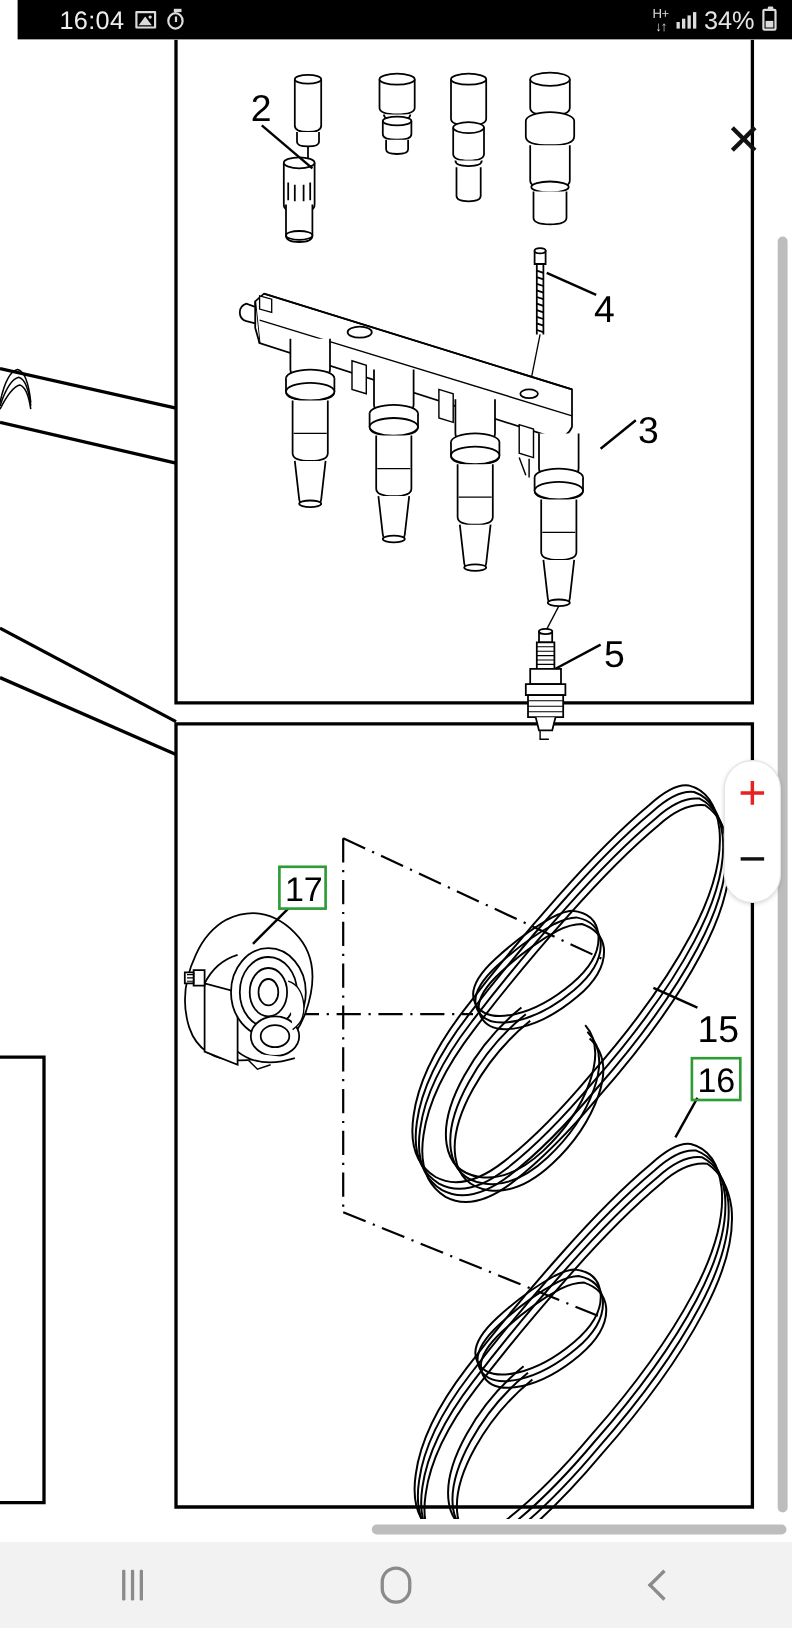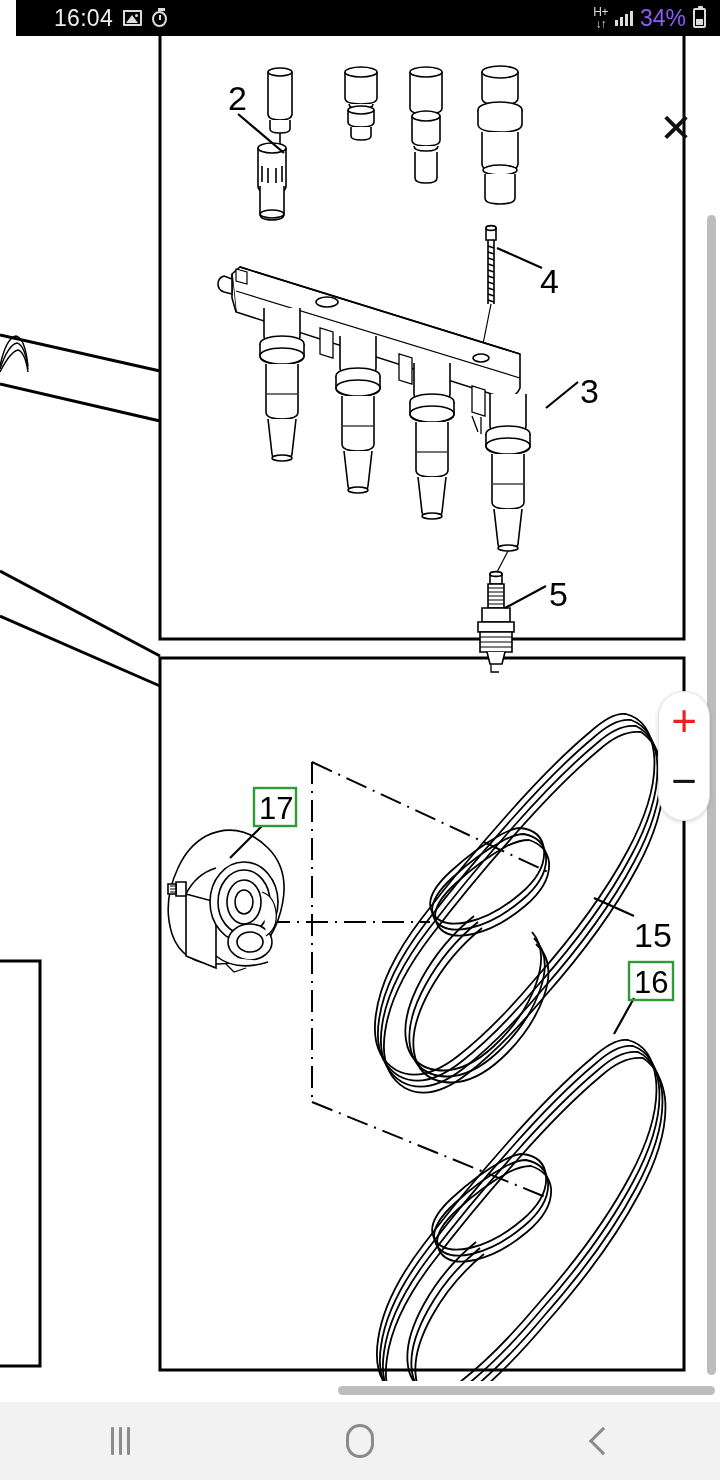--- a/index.html
+++ b/index.html
@@ -39,21 +39,21 @@
   .ico-net .n-top { font-size: 12px; letter-spacing:-.5px; }
   .ico-net .n-bot { font-size: 12px; letter-spacing:-1px; }
 
   .ico-signal { display:flex; align-items:flex-end; gap:2px; height:16px; }
   .ico-signal i { width:3px; background:#dcdcdc; display:block; }
   .ico-signal i:nth-child(1){ height:6px; }
   .ico-signal i:nth-child(2){ height:9px; }
   .ico-signal i:nth-child(3){ height:12px; }
   .ico-signal i:nth-child(4){ height:15px; }
 
-  .sb-batt-text { font-size: 23px; color:#8b5cf6; }
+  .sb-batt-text { font-size: 23px; color:#e5e5e5; }
   .ico-battery { width:13px; height:20px; border:2px solid #dcdcdc; border-radius:2px; position:relative; }
   .ico-battery:before { content:""; position:absolute; top:-4px; left:3px; width:5px; height:3px; background:#dcdcdc; border-radius:1px 1px 0 0; }
   .ico-battery:after { content:""; position:absolute; left:1px; right:1px; bottom:1px; height:35%; background:#dcdcdc; }
 
   
   #viewer {
     position: absolute; top: 36px; left: 0;
     width: 720px; height: 1345px;
     background: #ffffff;
     overflow: hidden;

